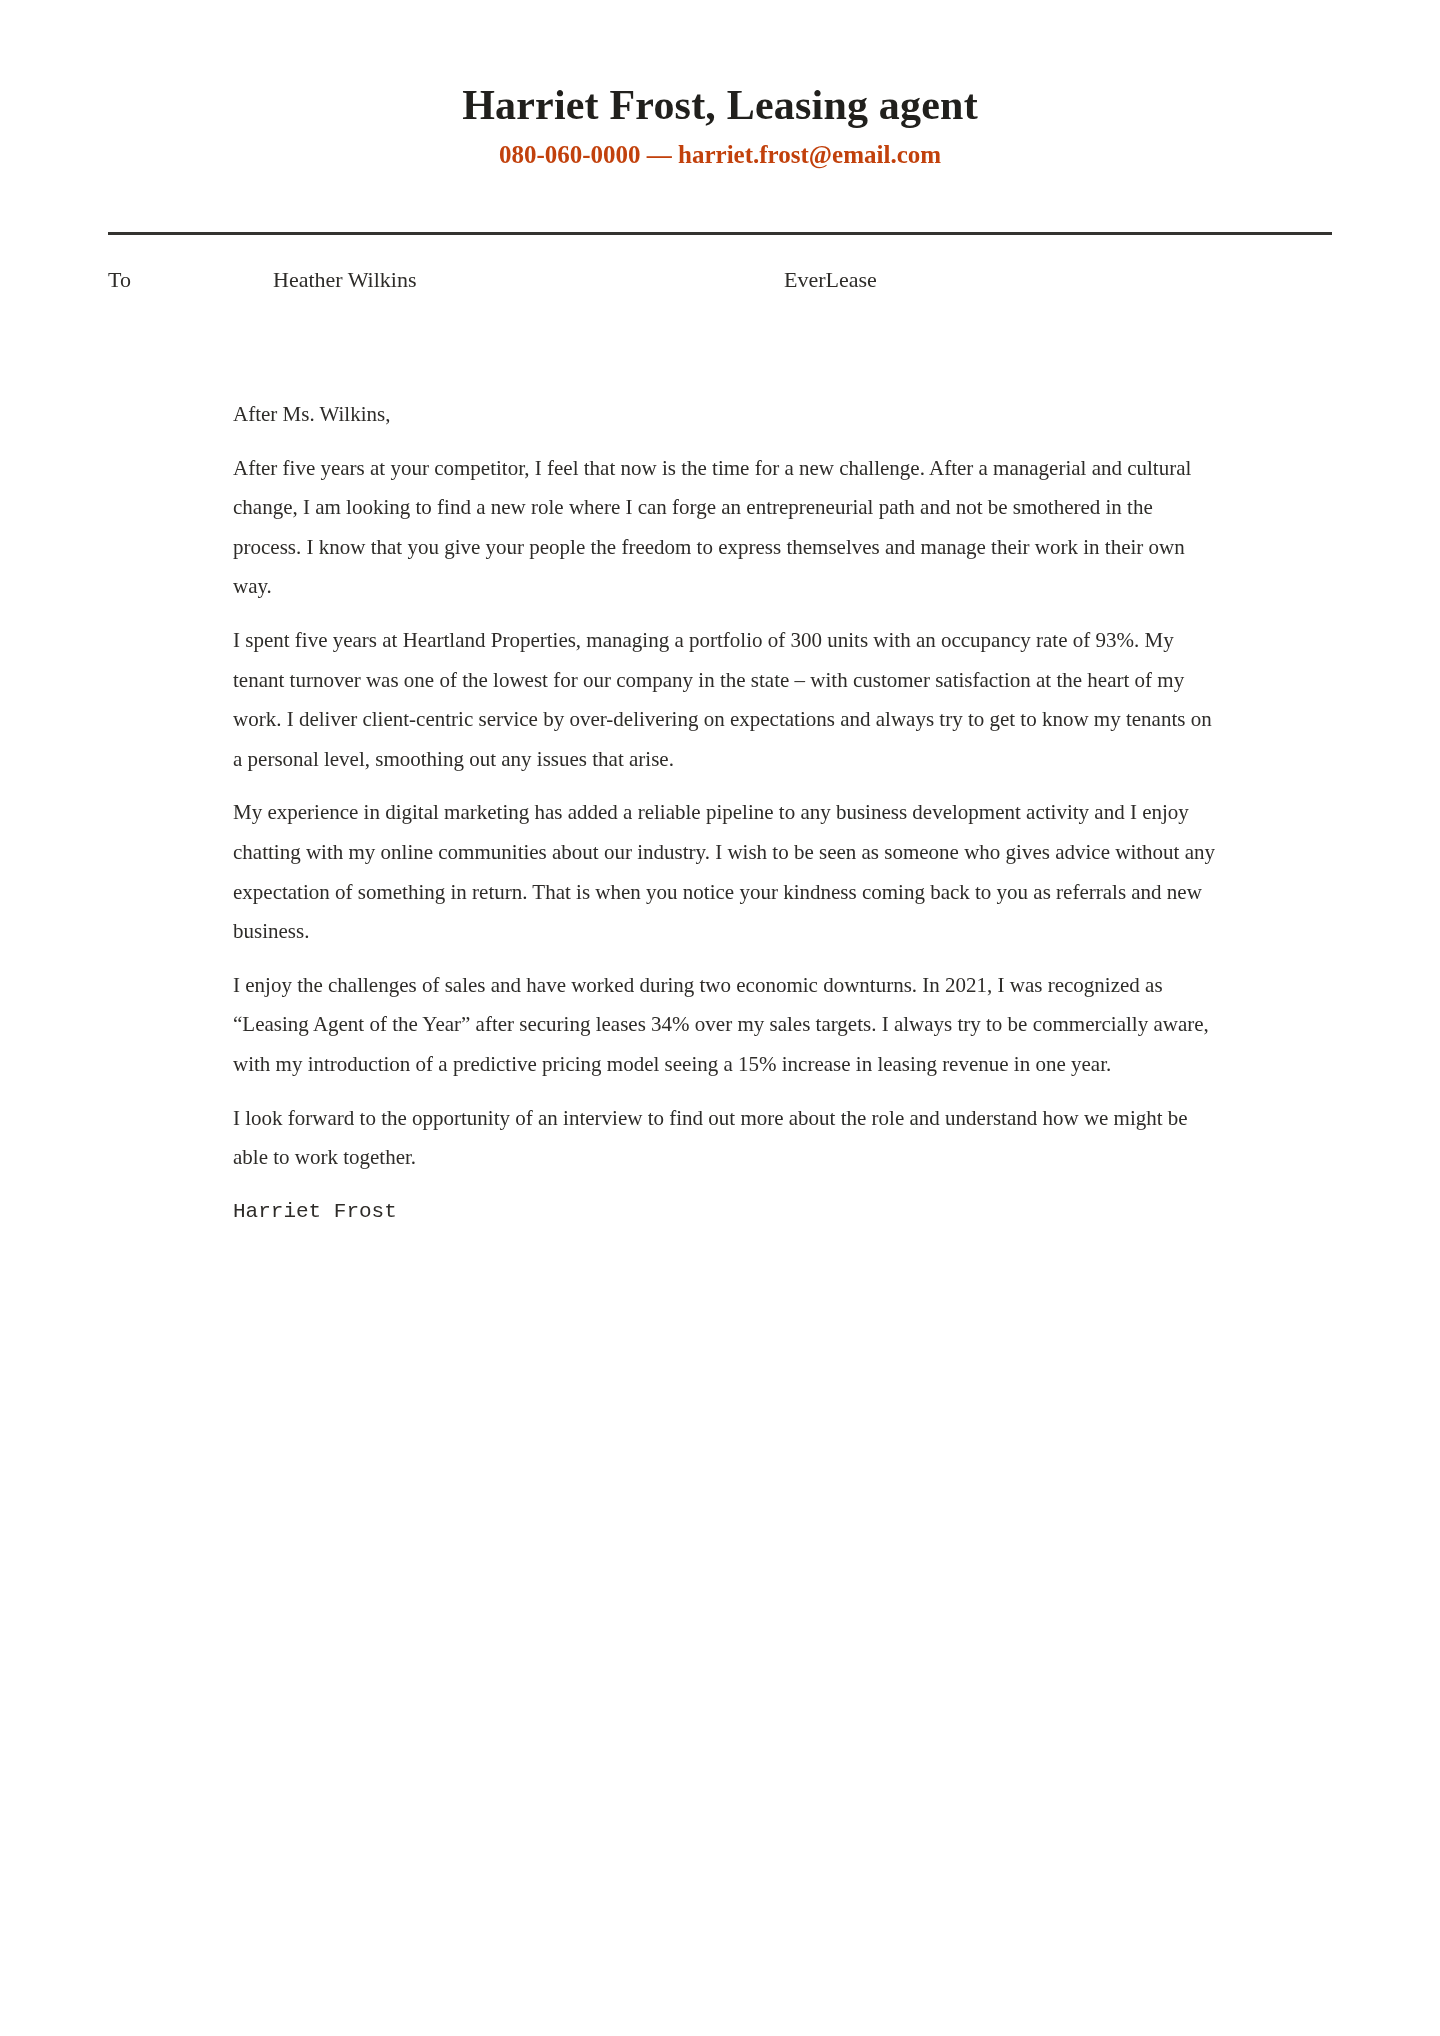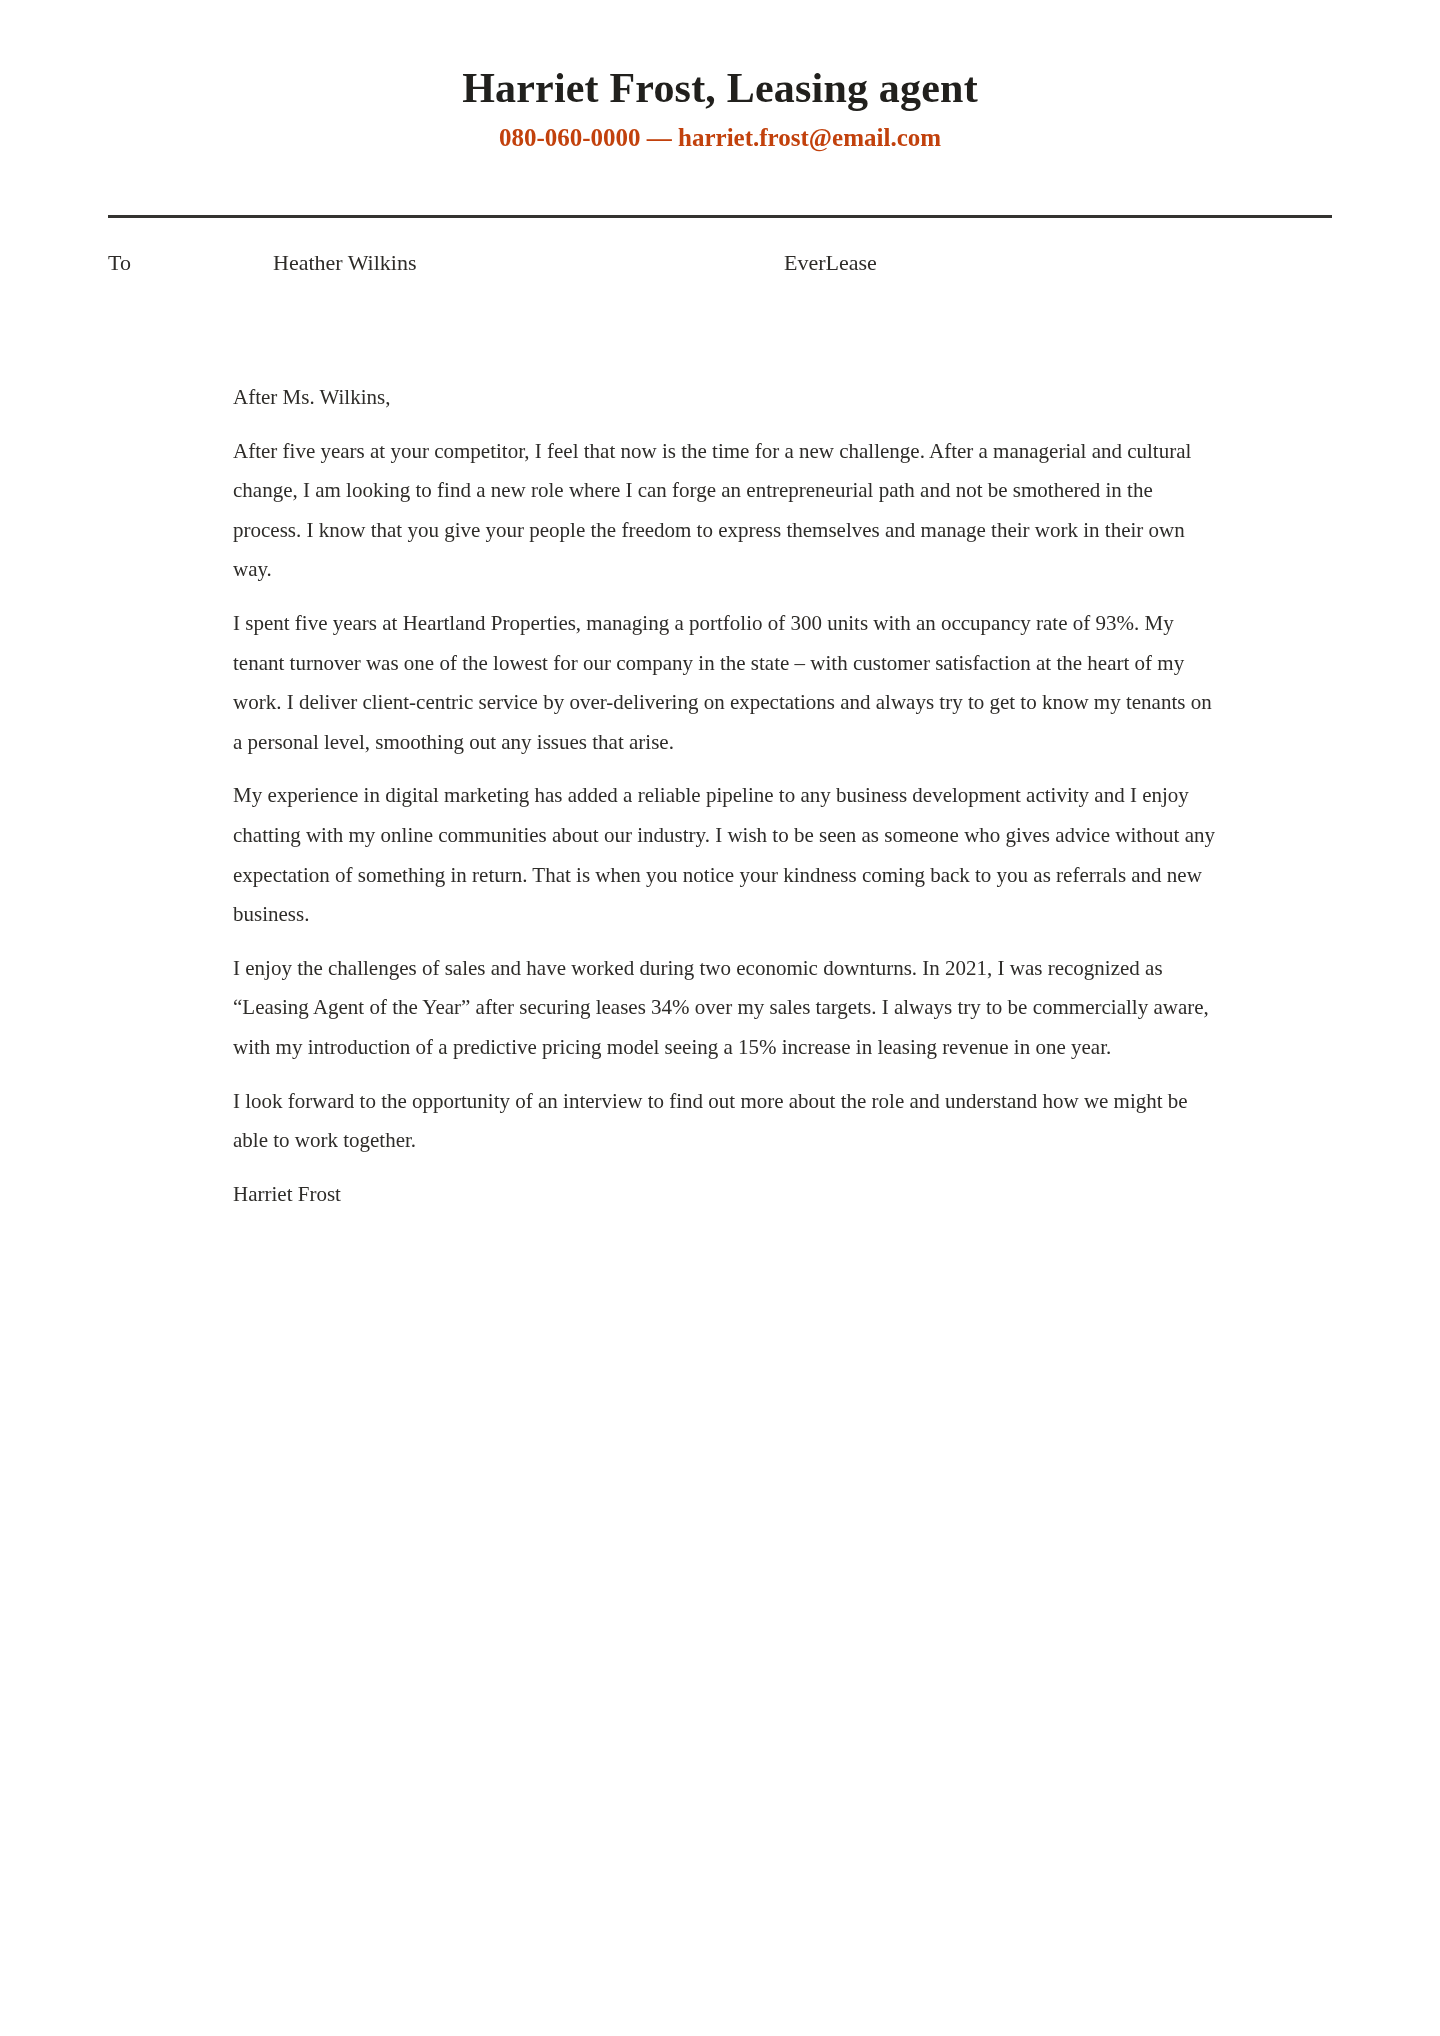--- a/index.html
+++ b/index.html
@@ -8,21 +8,21 @@
     background: #ffffff;
   }
   .page {
     position: relative;
     width: 1440px;
     height: 1516px;
     background: #ffffff;
     font-family: "Liberation Serif", "DejaVu Serif", serif;
     color: #2e2c29;
     box-sizing: border-box;
-    padding: 0 108px;
+    padding: 17px 108px;
     overflow: hidden;
   }
   .doc-header {
     text-align: center;
   }
   .doc-title {
     margin: 0;
     padding-top: 62px;
     font-size: 42px;
     line-height: 52px;
@@ -67,20 +67,21 @@
     width: 992px;
     margin-top: 100px;
     font-size: 21px;
     line-height: 39.6px;
   }
   .letter-body p {
     margin: 0 0 14px 0;
   }
   .letter-body p:last-child {
     margin-bottom: 0;
+    font-family: Liberation Mono, monospace;
   }
 </style>
 </head>
 <body>
 
 <div class="page">
 
   <header class="doc-header">
     <h1 class="doc-title">Harriet Frost, Leasing agent</h1>
     <div class="doc-contact">080-060-0000 — harriet.frost@email.com</div>

